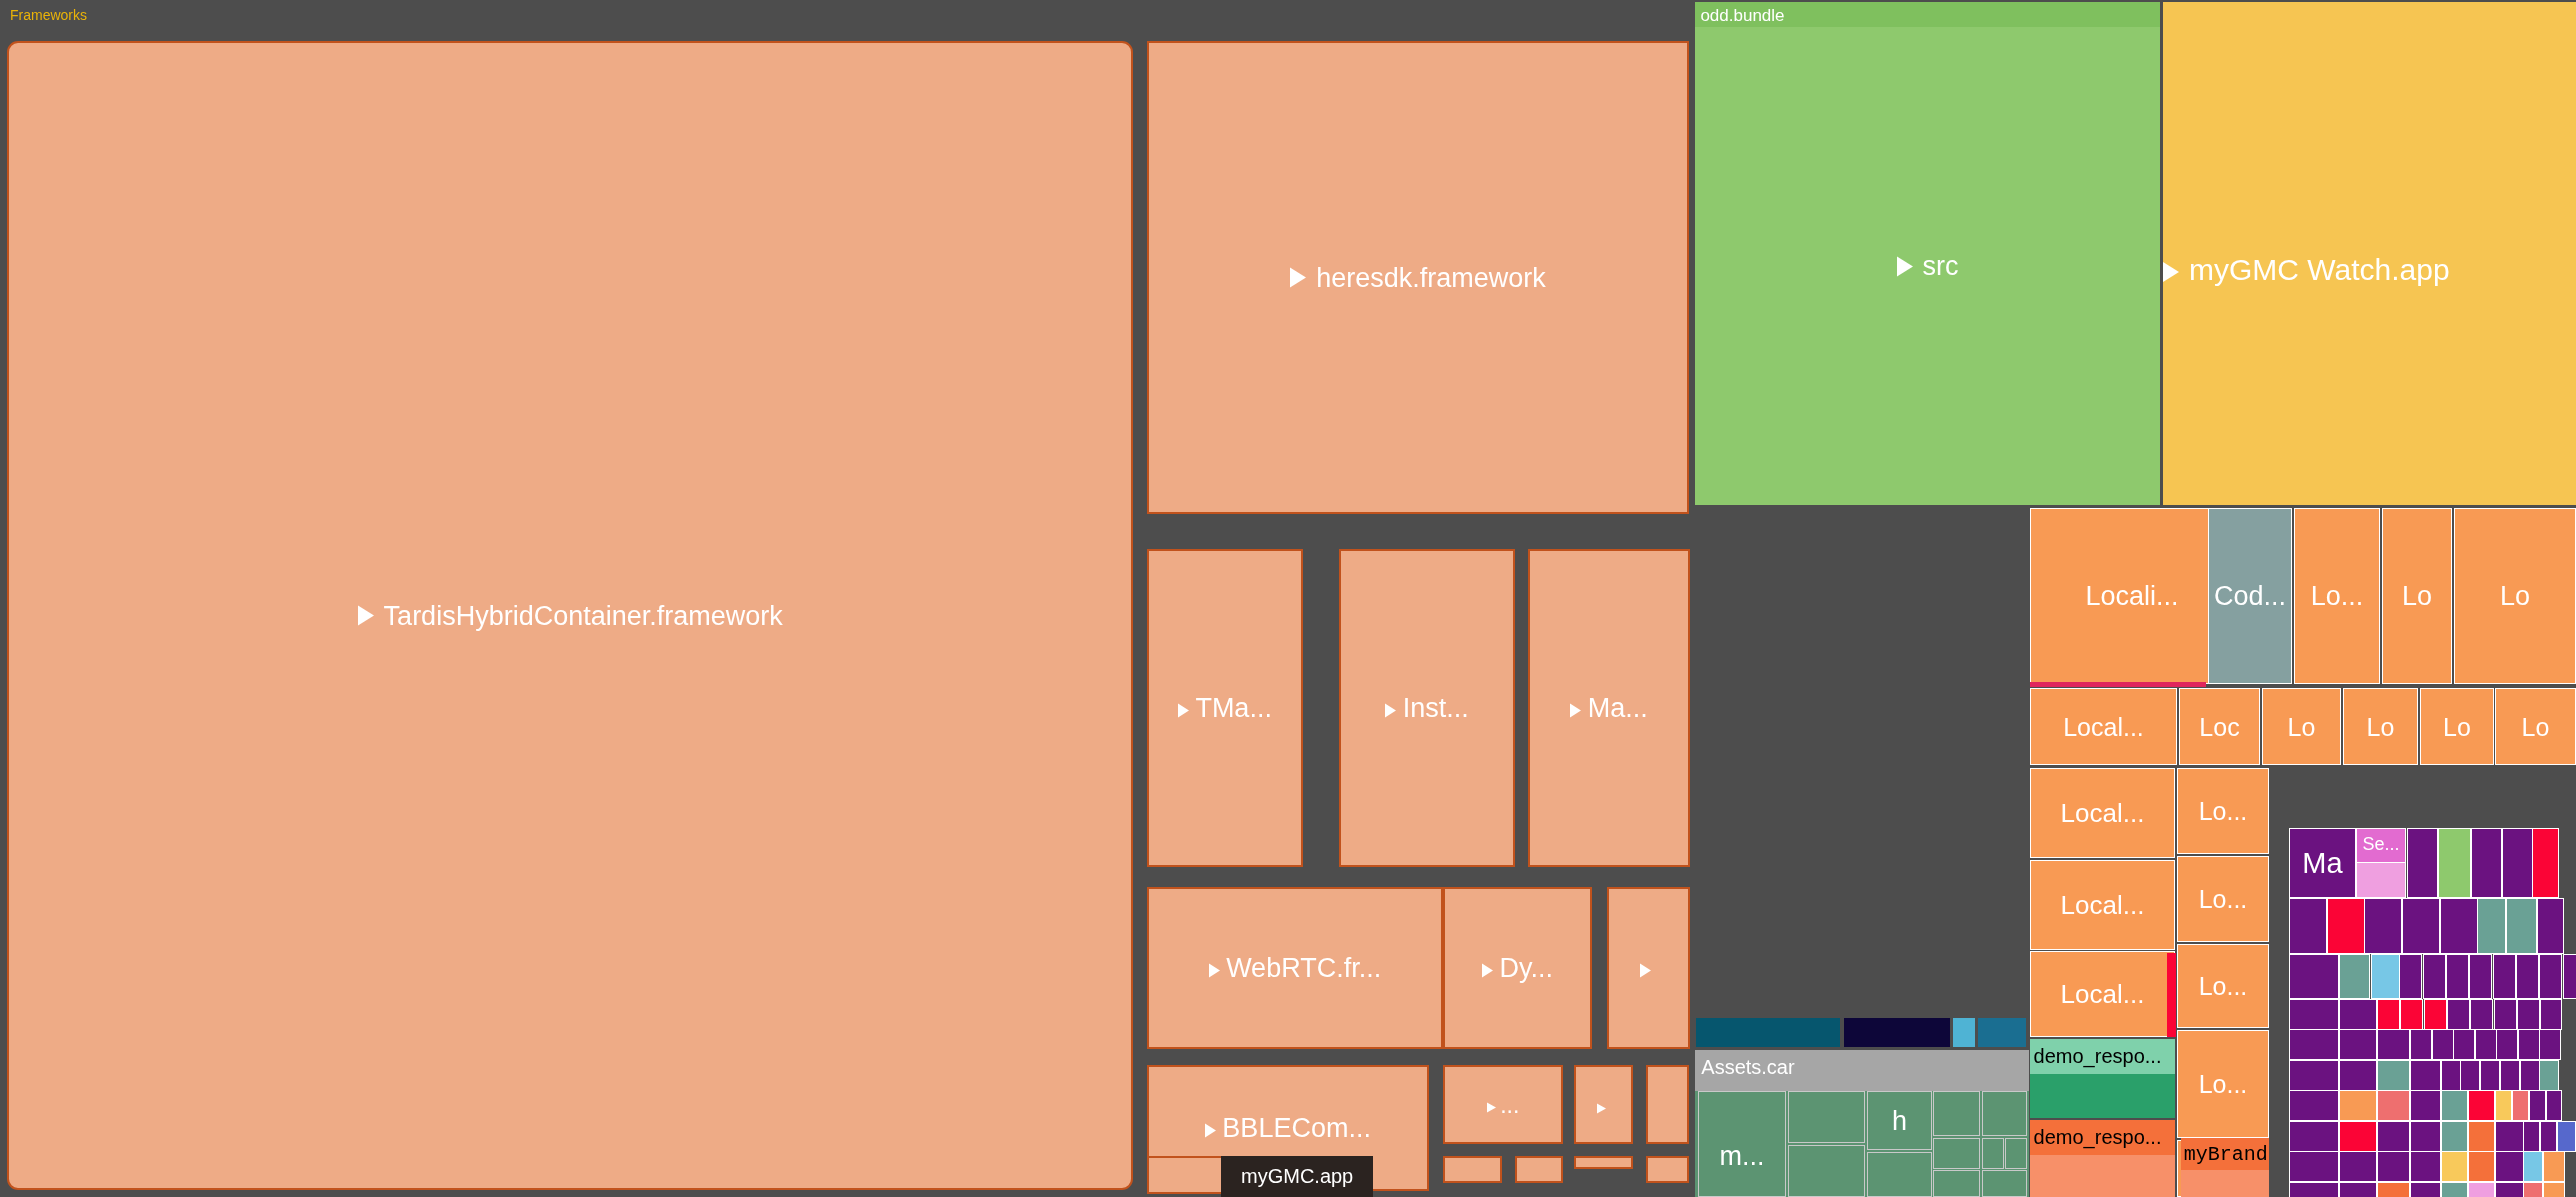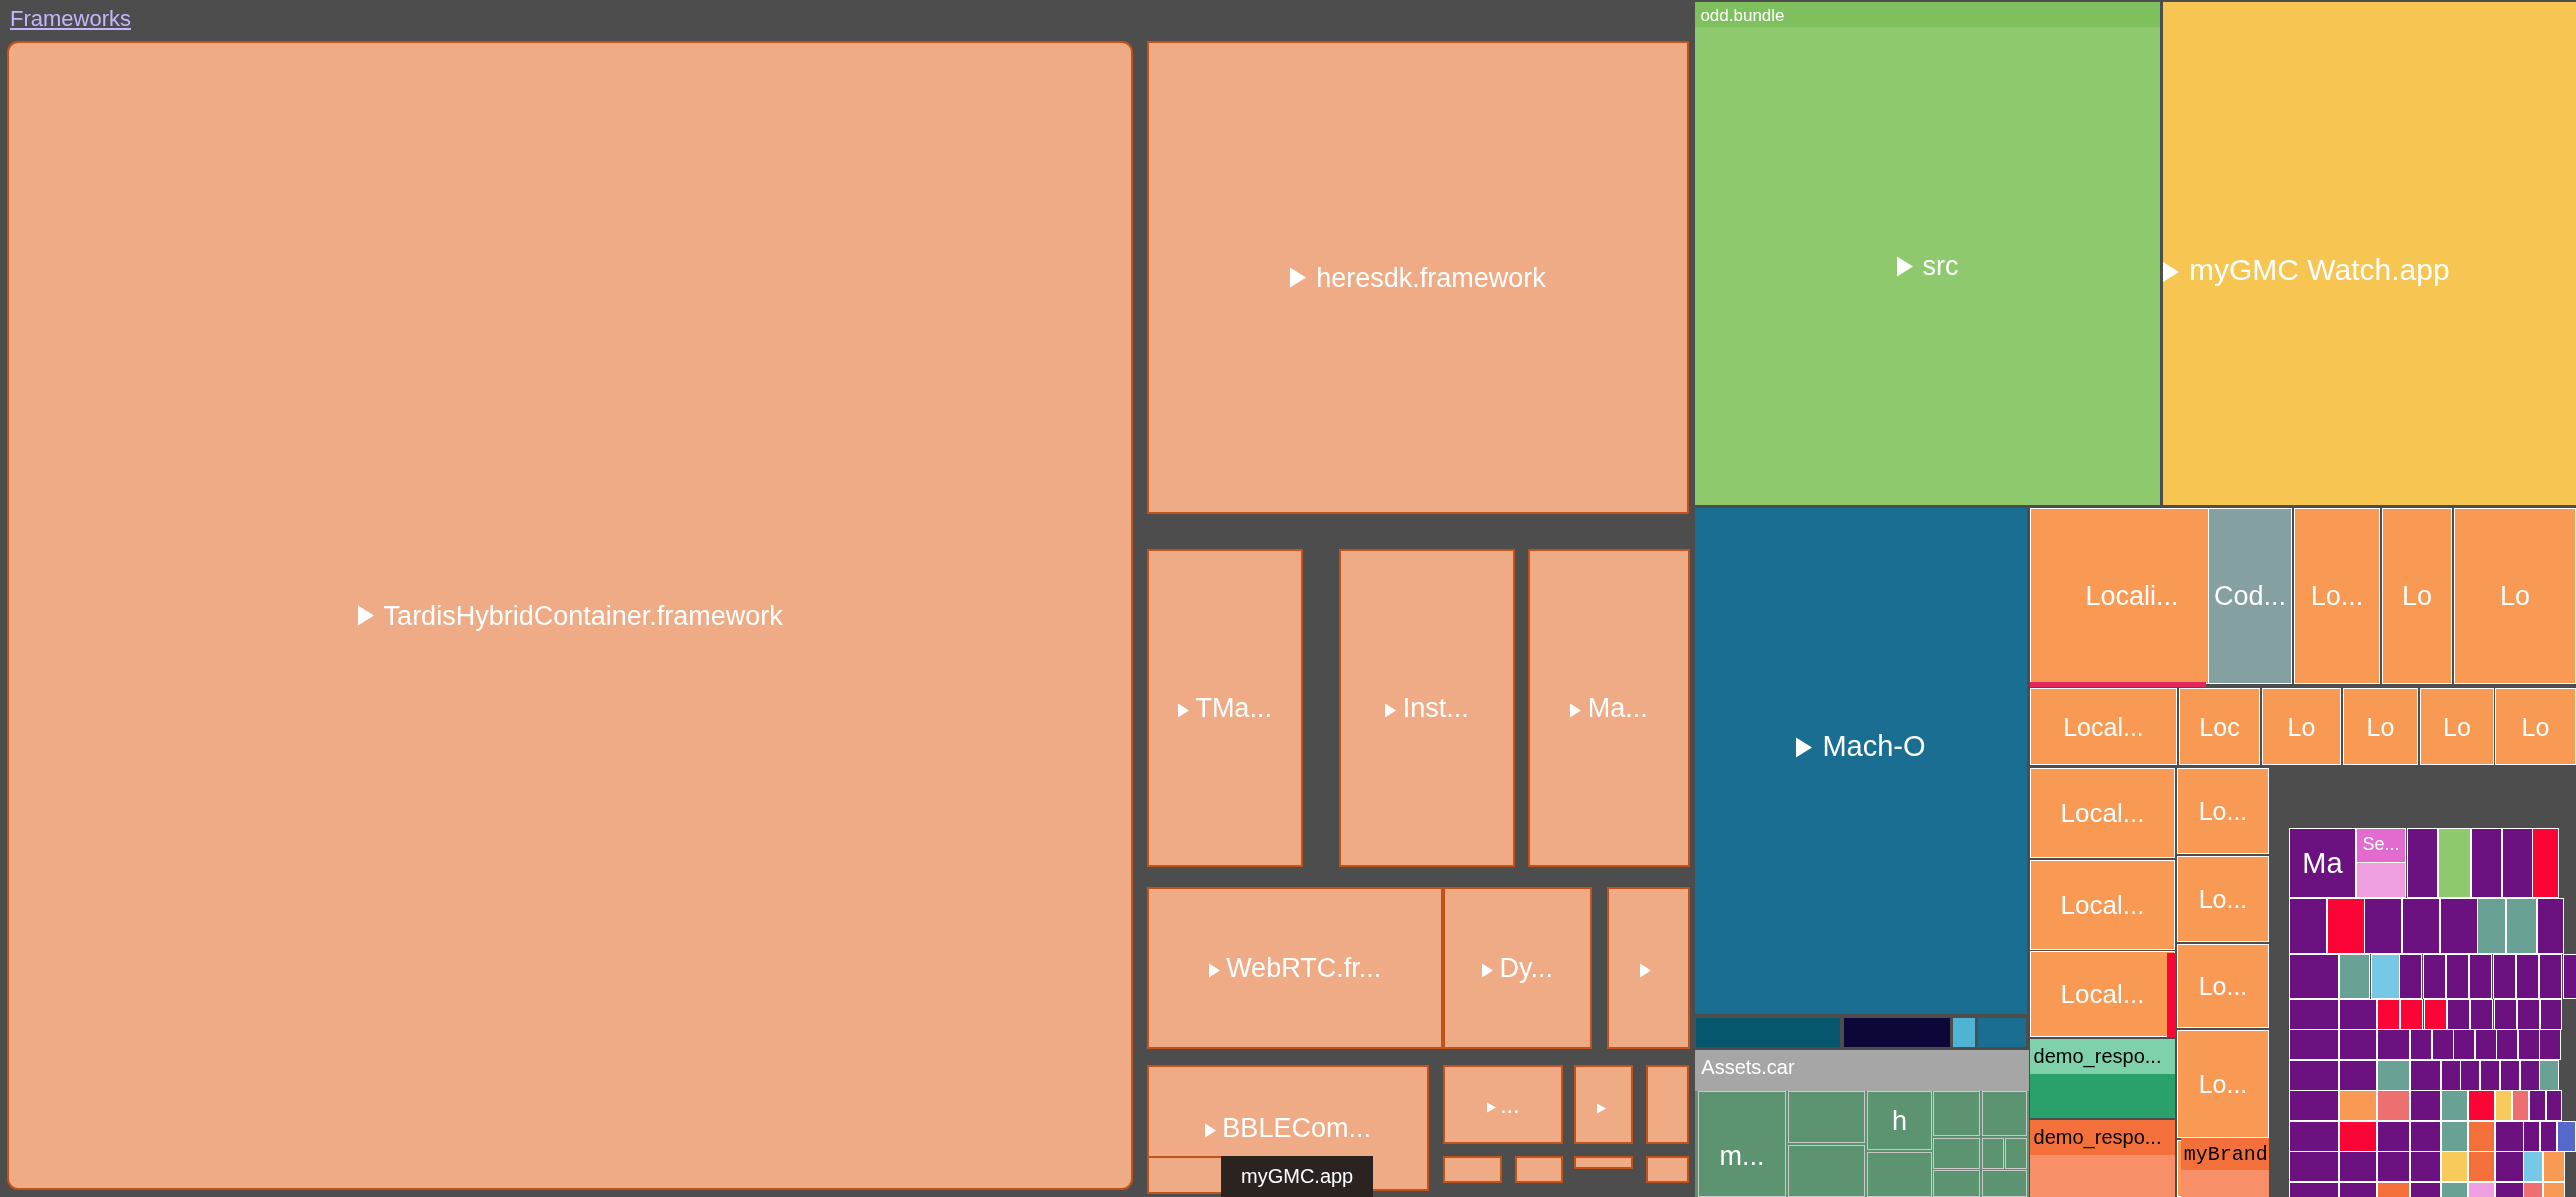--- a/index.html
+++ b/index.html
@@ -68,24 +68,23 @@
   }
   .fw > .label { font-size: 27px; }
 
   
   .panel-frameworks {
     position: absolute;
     background: #4d4d4d;
   }
   .panel-title {
     position: absolute;
-    color: #c4b5fd;
-    font-size: 22px;
+    color: #eab308;
+    font-size: 14px;
     line-height: 1;
-    text-decoration: underline;
   }
 
   
   .tooltip {
     position: absolute;
     background: #2b2320;
     color: #ffffff;
     font-size: 20px;
     padding: 10px 20px 11.7px 20px;
     line-height: 1;
@@ -189,25 +188,20 @@
       <span class="tri"></span><span>src</span>
     </div>
   </div>
 
   <div class="node" style="left:2163px;top:1.8px;width:413px;height:503px;background:#f6c552;">
     <div class="label" style="left:0;right:0;top:253px;font-size:30px;">
       <span class="tri"></span><span>myGMC Watch.app</span>
     </div>
   </div>
 
-  <div class="node" style="left:1695px;top:508px;width:332px;height:506px;background:#1a6e91;">
-    <div class="label lbl-center" style="font-size:29px;top:47%;">
-      <span class="tri"></span><span>Mach-O</span>
-    </div>
-  </div>
 
   <div class="node" style="left:1696px;top:1018px;width:144px;height:29px;background:#06566e;"></div>
   <div class="node" style="left:1844px;top:1018px;width:106px;height:29px;background:#0d0639;"></div>
   <div class="node" style="left:1953px;top:1018px;width:21.5px;height:29px;background:#4fb3d4;"></div>
   <div class="node" style="left:1978px;top:1018px;width:48px;height:29px;background:#1a6e91;"></div>
 
   <div class="node" style="left:2030px;top:508px;width:204px;height:176px;background:#f89a54;border:0.9px solid #ffffff;">
     <div class="label lbl-center" style="font-size:27px;">Locali...</div>
   </div>
   <div class="node" style="left:2208px;top:508px;width:84px;height:176px;background:#85a0a0;border:0.9px solid #ffffff;">

